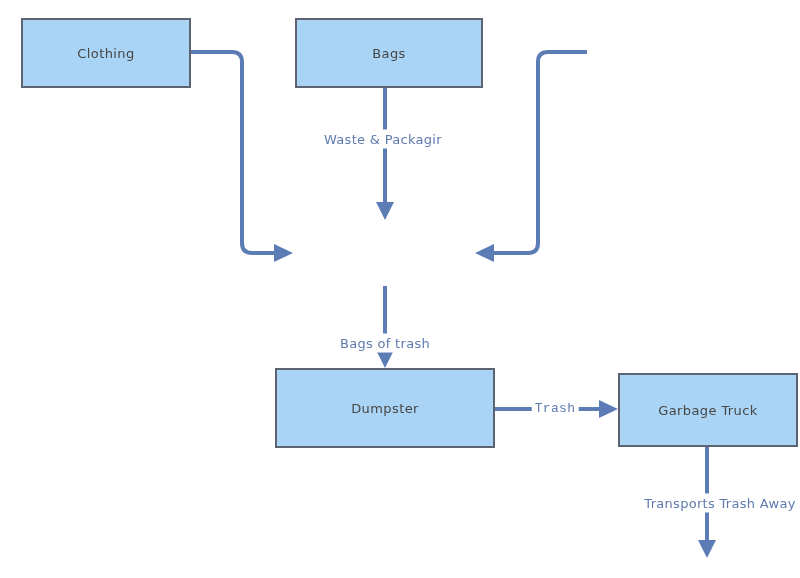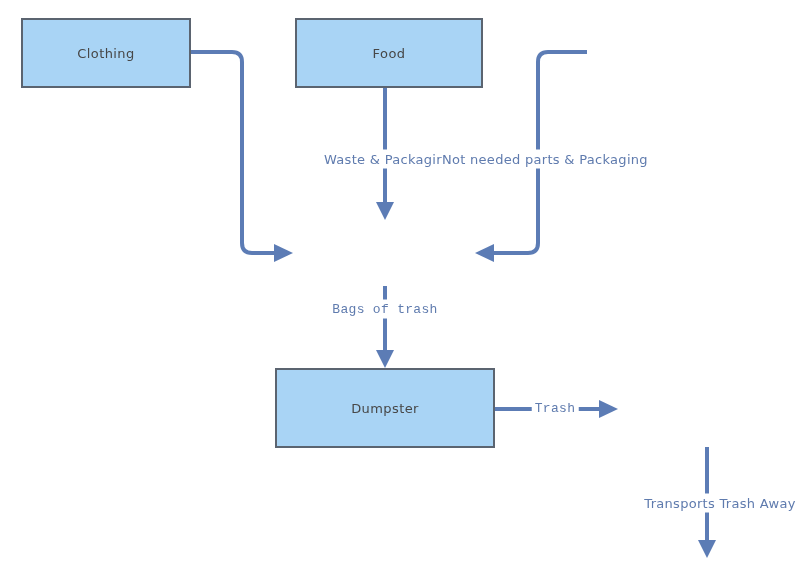--- a/index.html
+++ b/index.html
@@ -50,30 +50,31 @@
     transform: translate(-50%, -50%);
     background: #ffffff;
     color: #5F7BAE;
     font-size: 13px;
     letter-spacing: 0.3px;
     white-space: nowrap;
     padding: 2px 3px;
     z-index: 2;
   }
   #label-plastic    { left: 234px; top: 155px; }
-  #label-bags       { left: 377px; top: 309px; font-family: Liberation Mono, monospace; }
+  #label-bags       { left: 377px; top: 343px; }
   #label-trash      { left: 547px; top: 408px; font-family: Liberation Mono, monospace; }
   #label-transports { left: 712px; top: 503px; }
   .edge-label-row {
     position: absolute;
-    left: 316px; top: 159px;
+    left: 316px; top: 139px;
     transform: translateY(-50%);
     display: flex;
     z-index: 2;
     white-space: nowrap;
+    gap: 47px;
   }
   .edge-label-row span {
     background: #ffffff;
     color: #5F7BAE;
     font-size: 13px;
     letter-spacing: 0.3px;
     padding: 2px 0;
     white-space: nowrap;
   }
 </style>
@@ -106,30 +107,32 @@
     <g>
       <path d="M699 447 L699 544"></path>
       <polygon points="699,558 690,540 708,540"></polygon>
     </g>
   </svg>
 
   <div class="node" id="node-clothing">
     <span>Clothing</span>
   </div>
   <div class="node" id="node-food">
-    <span>Food</span>
+    <span>Bags</span>
   </div>
   <div class="node" id="node-dumpster">
     <span>Dumpster</span>
+  </div>
+  <div class="node" id="node-garbage">
+    <span>Garbage Truck</span>
   </div>
 
 
   <div class="edge-label-row">
     <span>Waste &amp; Packagir</span>
-    <span>Not needed parts &amp; Packaging</span>
   </div>
 
   <div class="edge-label" id="label-bags">Bags of trash</div>
 
   <div class="edge-label" id="label-trash">Trash</div>
 
   <div class="edge-label" id="label-transports">Transports Trash Away</div>
 
 </div>
 

